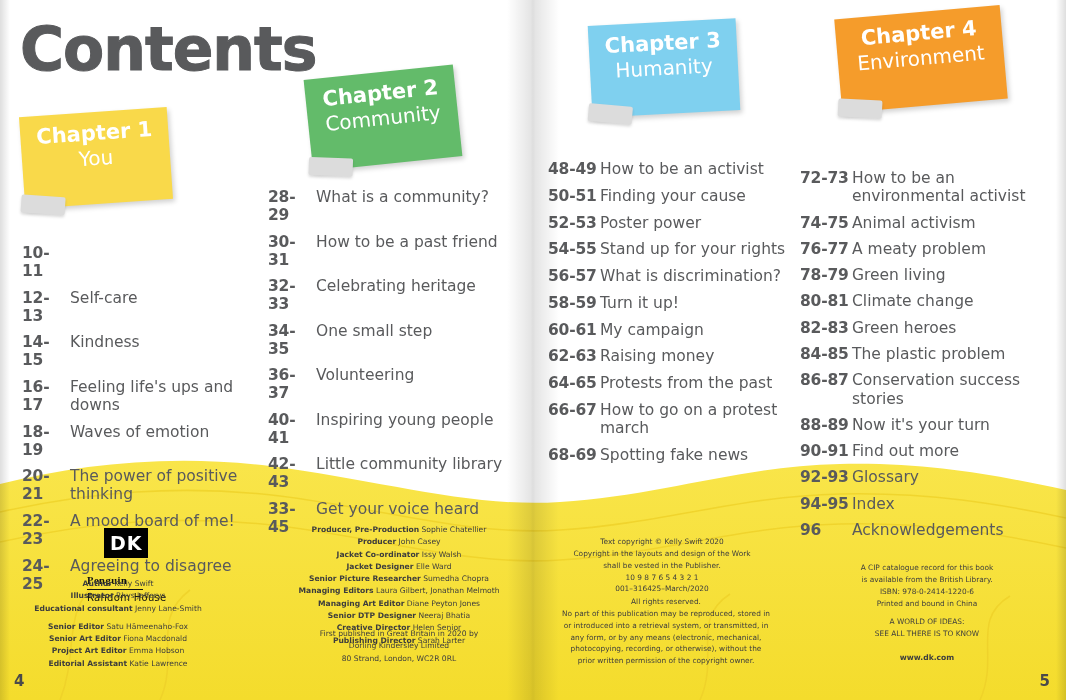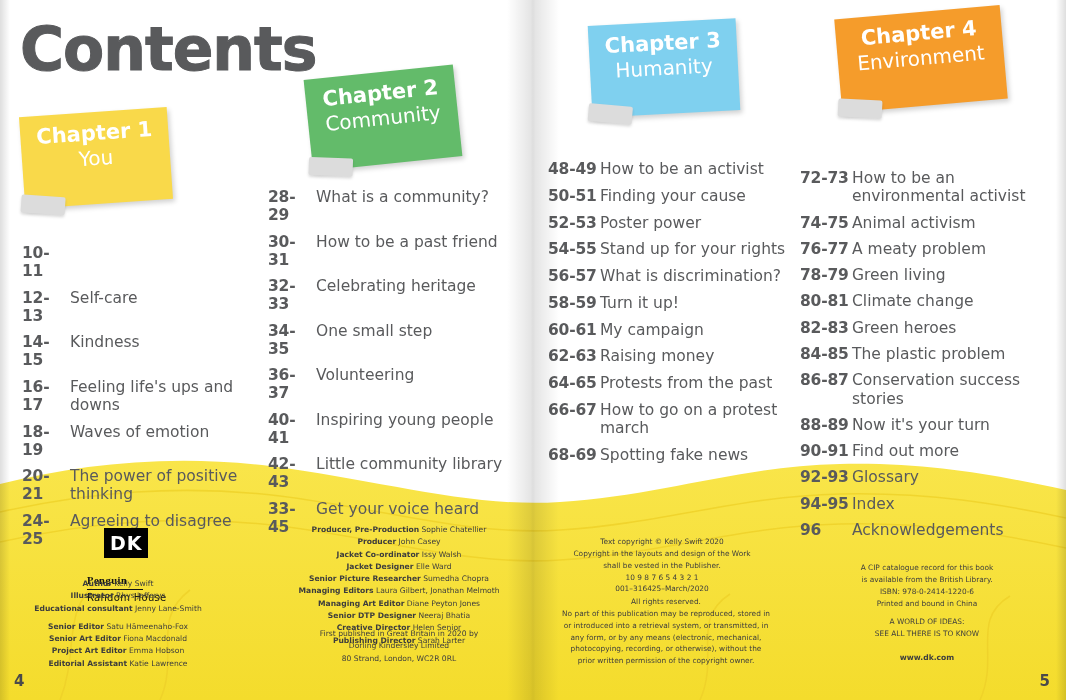--- a/index.html
+++ b/index.html
@@ -257,20 +257,24 @@
         <span class="pages">16-17</span>
         <span class="etitle">Feeling life's ups and downs</span>
       </div>
       <div class="entry">
         <span class="pages">18-19</span>
         <span class="etitle">Waves of emotion</span>
       </div>
       <div class="entry">
         <span class="pages">20-21</span>
         <span class="etitle">The power of positive thinking</span>
+      </div>
+      <div class="entry">
+        <span class="pages">22-23</span>
+        <span class="etitle">A mood board of me!</span>
       </div>
       <div class="entry">
         <span class="pages">24-25</span>
         <span class="etitle">Agreeing to disagree</span>
       </div>
     </div>
   <div class="col" id="col2">
       <div class="entry">
         <span class="pages">28-29</span>
         <span class="etitle">What is a community?</span>

